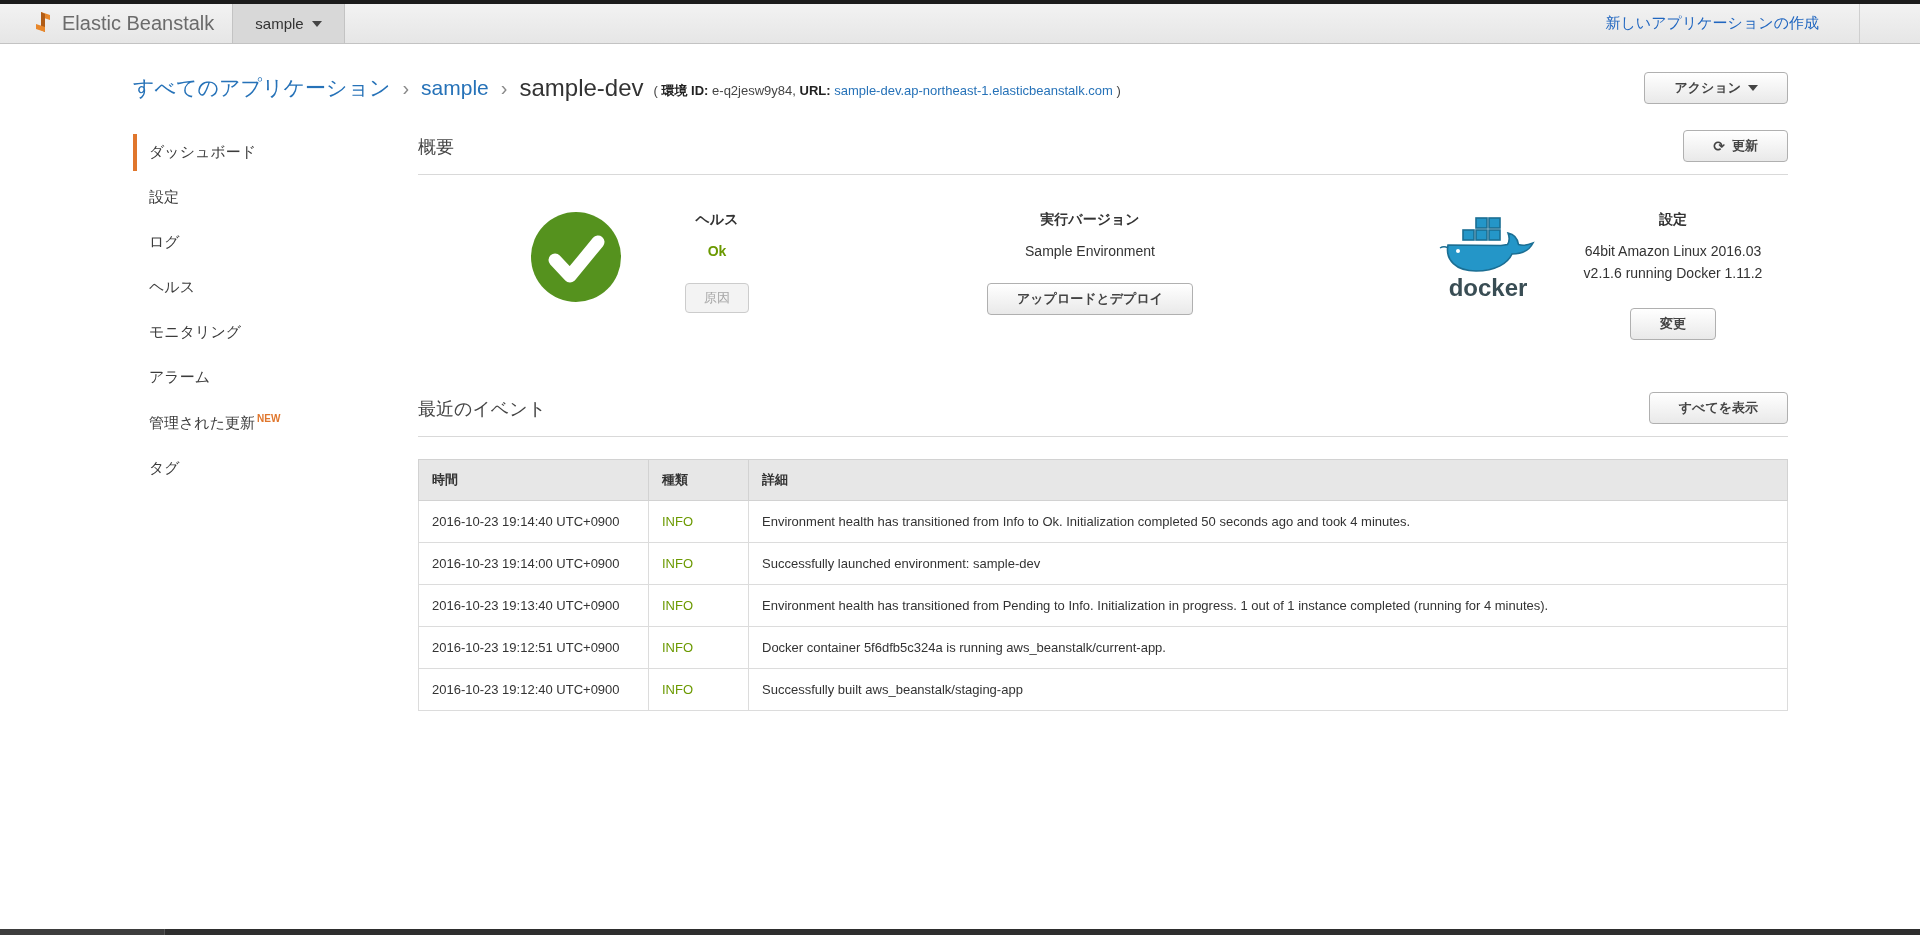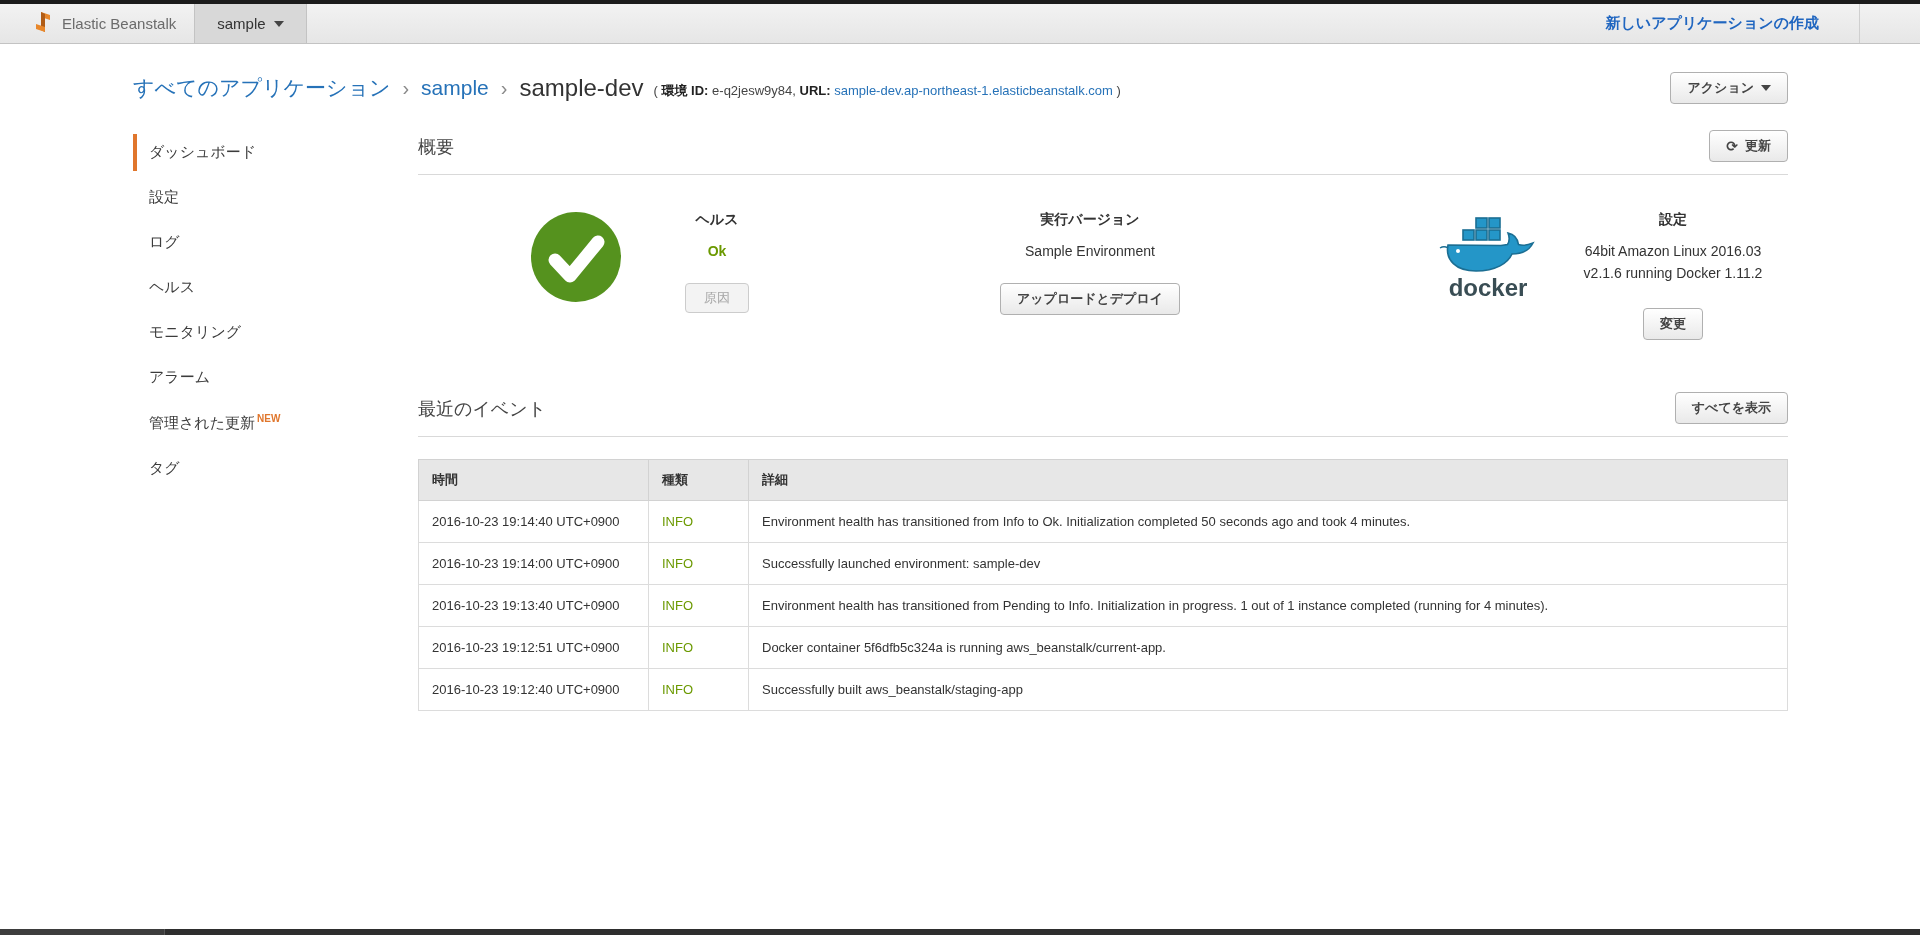--- a/index.html
+++ b/index.html
@@ -4,47 +4,47 @@
 <style>
   * { margin:0; padding:0; box-sizing:border-box; }
   html,body { width:1920px; height:935px; background:#fff; overflow:hidden;
     font-family:"Liberation Sans","DejaVu Sans",sans-serif; color:#333; }
 
   
   .top-strip { height:4px; background:#1b1b1b; }
   .navbar { height:40px; background:linear-gradient(#f2f2f2,#e6e6e6);
     border-bottom:1px solid #c3c3c3; display:flex; align-items:stretch; }
   .brand { display:flex; align-items:center; padding:0 18px 0 34px; }
-  .brand-label { font-size:15px; color:#6b6b6b; margin-left:10px; }
+  .brand-label { font-size:20px; color:#6b6b6b; margin-left:10px; }
   .app-tab { display:flex; align-items:center; gap:8px; padding:0 22px;
     background:#d8d8d8; border-left:1px solid #c3c3c3; border-right:1px solid #c3c3c3;
     font-size:15px; color:#333; cursor:pointer; }
   .caret { width:0; height:0; border-left:5px solid transparent; border-right:5px solid transparent;
     border-top:6px solid #444; display:inline-block; }
   .nav-right { margin-left:auto; display:flex; align-items:center; padding-right:60px; }
-  .create-link { color:#2066c0; font-weight:bold; font-size:15px; text-decoration:none; cursor:pointer; }
+  .create-link { color:#2066c0; font-weight:normal; font-size:15px; text-decoration:none; cursor:pointer; }
   .nav-sep { width:1px; background:#cfcfcf; margin-left:40px; height:100%; }
 
   
   .page { padding:0 132px 0 133px; }
 
   
   .crumb-row { margin-top:28px; display:flex; align-items:center; }
   .crumb-link { color:#2672b8; font-size:21px; text-decoration:none; cursor:pointer; }
   .crumb-sep { color:#888; font-size:20px; margin:0 12px; }
   .crumb-current { color:#333; font-size:24px; }
   .env-meta { font-size:13px; color:#444; margin-left:10px; margin-top:6px; }
   .env-meta b { color:#222; }
   .env-meta a { color:#2672b8; text-decoration:none; cursor:pointer; }
   .crumb-actions { margin-left:auto; }
 
   
   .btn { display:inline-flex; align-items:center; gap:7px;
     background:linear-gradient(#ffffff,#e9e9e9); border:1px solid #b0b0b0; border-radius:4px;
-    padding:6px 16px; font-size:13px; font-weight:bold; color:#444; cursor:pointer;
+    padding:6px 29px; font-size:13px; font-weight:bold; color:#444; cursor:pointer;
     font-family:"Liberation Sans","DejaVu Sans",sans-serif; }
   .btn-disabled { background:#f3f3f3; color:#a5a5a5; border-color:#ccc; font-weight:normal;
     padding:5px 18px; cursor:default; }
   .refresh-glyph { font-size:14px; font-weight:bold; line-height:1; }
 
   
   .content-row { display:flex; margin-top:26px; }
   .sidebar { width:285px; flex:none; padding-top:4px; }
   .side-item { font-size:15px; color:#3c3c3c; padding:9px 10px 9px 12px; margin-bottom:8px;
     border-left:4px solid transparent; cursor:pointer; }

